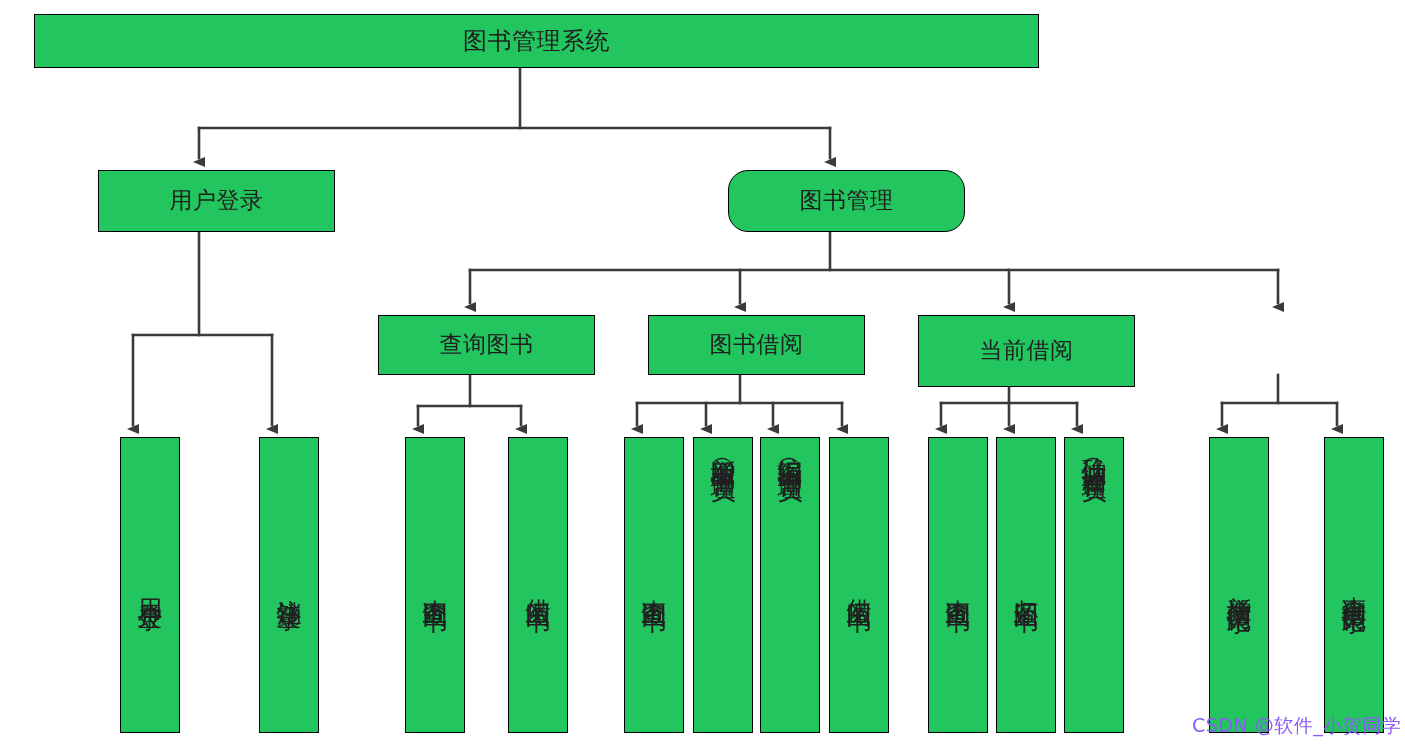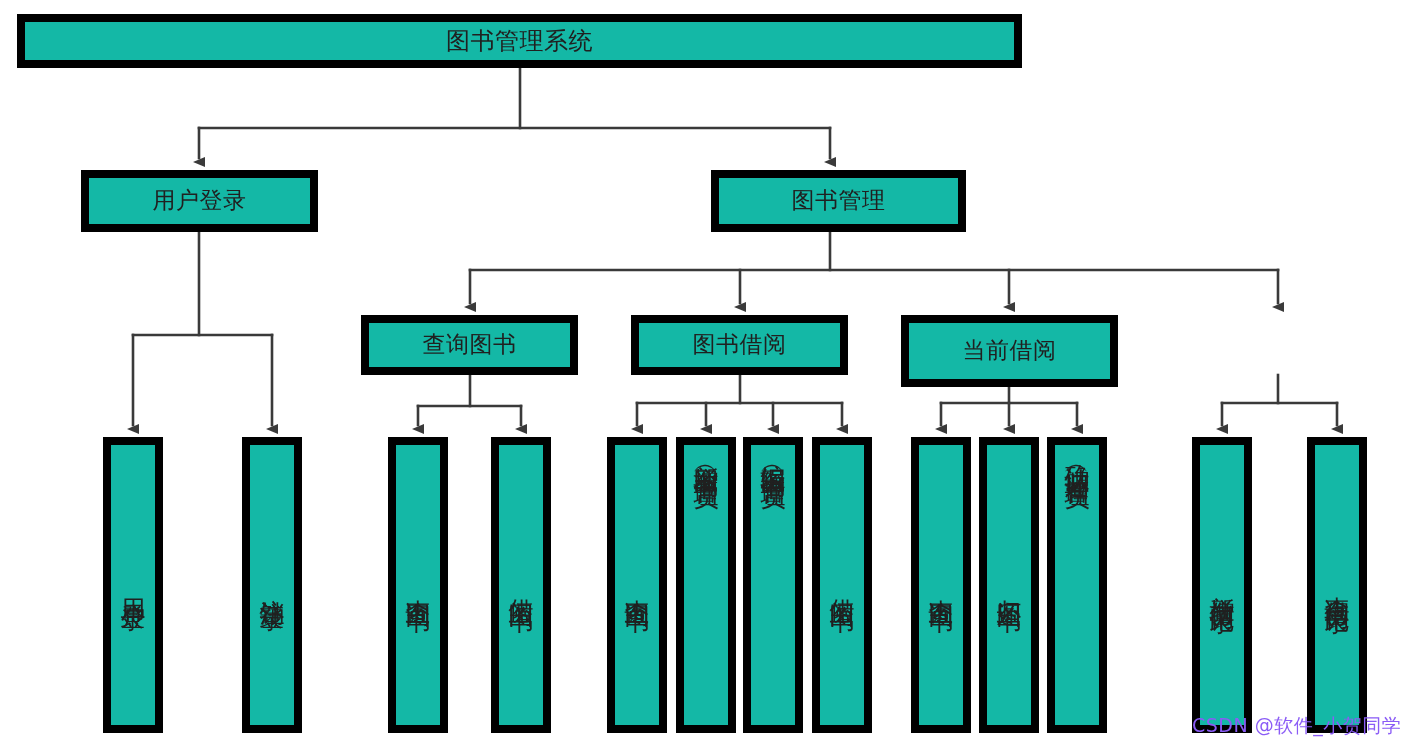--- a/index.html
+++ b/index.html
@@ -22,26 +22,27 @@
     position: absolute;
     left: 0;
     top: 0;
     width: 1405px;
     height: 747px;
     pointer-events: none;
   }
   .node {
     position: absolute;
     box-sizing: border-box;
-    background: #14b8a6;
-    border: 8px solid #000000;
+    background: #22c55e;
+    border: 1px solid #000000;
     display: flex;
     align-items: center;
     justify-content: center;
     color: #202020;
+    margin-left: 17px;
   }
   .node-label {
     display: block;
     color: #202020;
     line-height: 1.12;
     white-space: nowrap;
     text-align: center;
   }
   
   .node.horiz .node-label {
@@ -133,21 +134,21 @@
     </g>
   </svg>
 
   <div class="node horiz root" style="left:17px; top:14px; width:1005px; height:54px;">
     <span class="node-label">图书管理系统</span>
   </div>
 
   <div class="node horiz" style="left:81px; top:170px; width:237px; height:62px;">
     <span class="node-label">用户登录</span>
   </div>
-  <div class="node horiz" style="left:711px; top:170px; width:255px; height:62px;">
+  <div class="node horiz" style="left:711px; top:170px; width:237px; height:62px;border-radius:20px;">
     <span class="node-label">图书管理</span>
   </div>
 
   <div class="node horiz" style="left:361px; top:315px; width:217px; height:60px;">
     <span class="node-label">查询图书</span>
   </div>
   <div class="node horiz" style="left:631px; top:315px; width:217px; height:60px;">
     <span class="node-label">图书借阅</span>
   </div>
   <div class="node horiz" style="left:901px; top:315px; width:217px; height:72px;">

